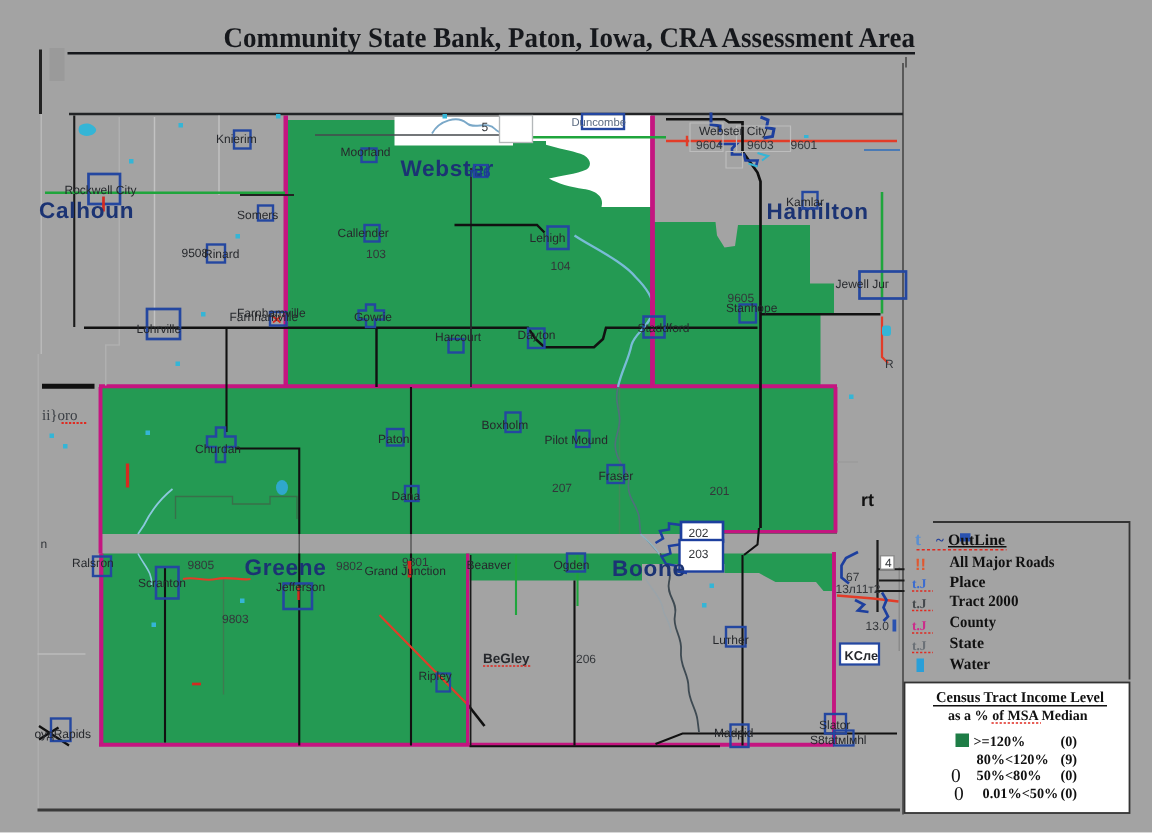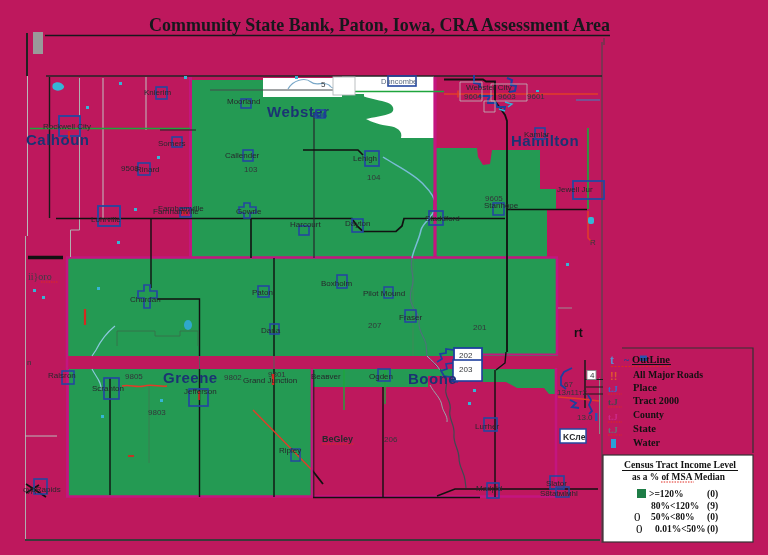--- a/index.html
+++ b/index.html
@@ -1,16 +1,16 @@
 <!DOCTYPE html>
 <html><head>
 <meta charset="utf-8">
 <style>
 html,body{margin:0;padding:0;background:#fff;}
-#page{position:relative;width:768px;height:555px;background:#be185d;overflow:hidden;}
+#page{position:relative;width:768px;height:555px;background:#a3a3a3;overflow:hidden;}
 svg{position:absolute;top:0;left:0;}
 text{font-family:"Liberation Sans",sans-serif;}
 .ser{font-family:"Liberation Serif",serif;}
 .town{font-size:8px;fill:#26282c;}
 .tract{font-size:8px;fill:#33363a;}
 .cty{font-weight:bold;fill:#1b3373;font-size:15px;letter-spacing:.5px;}
 </style>
 </head>
 <body>
 <div id="page">

